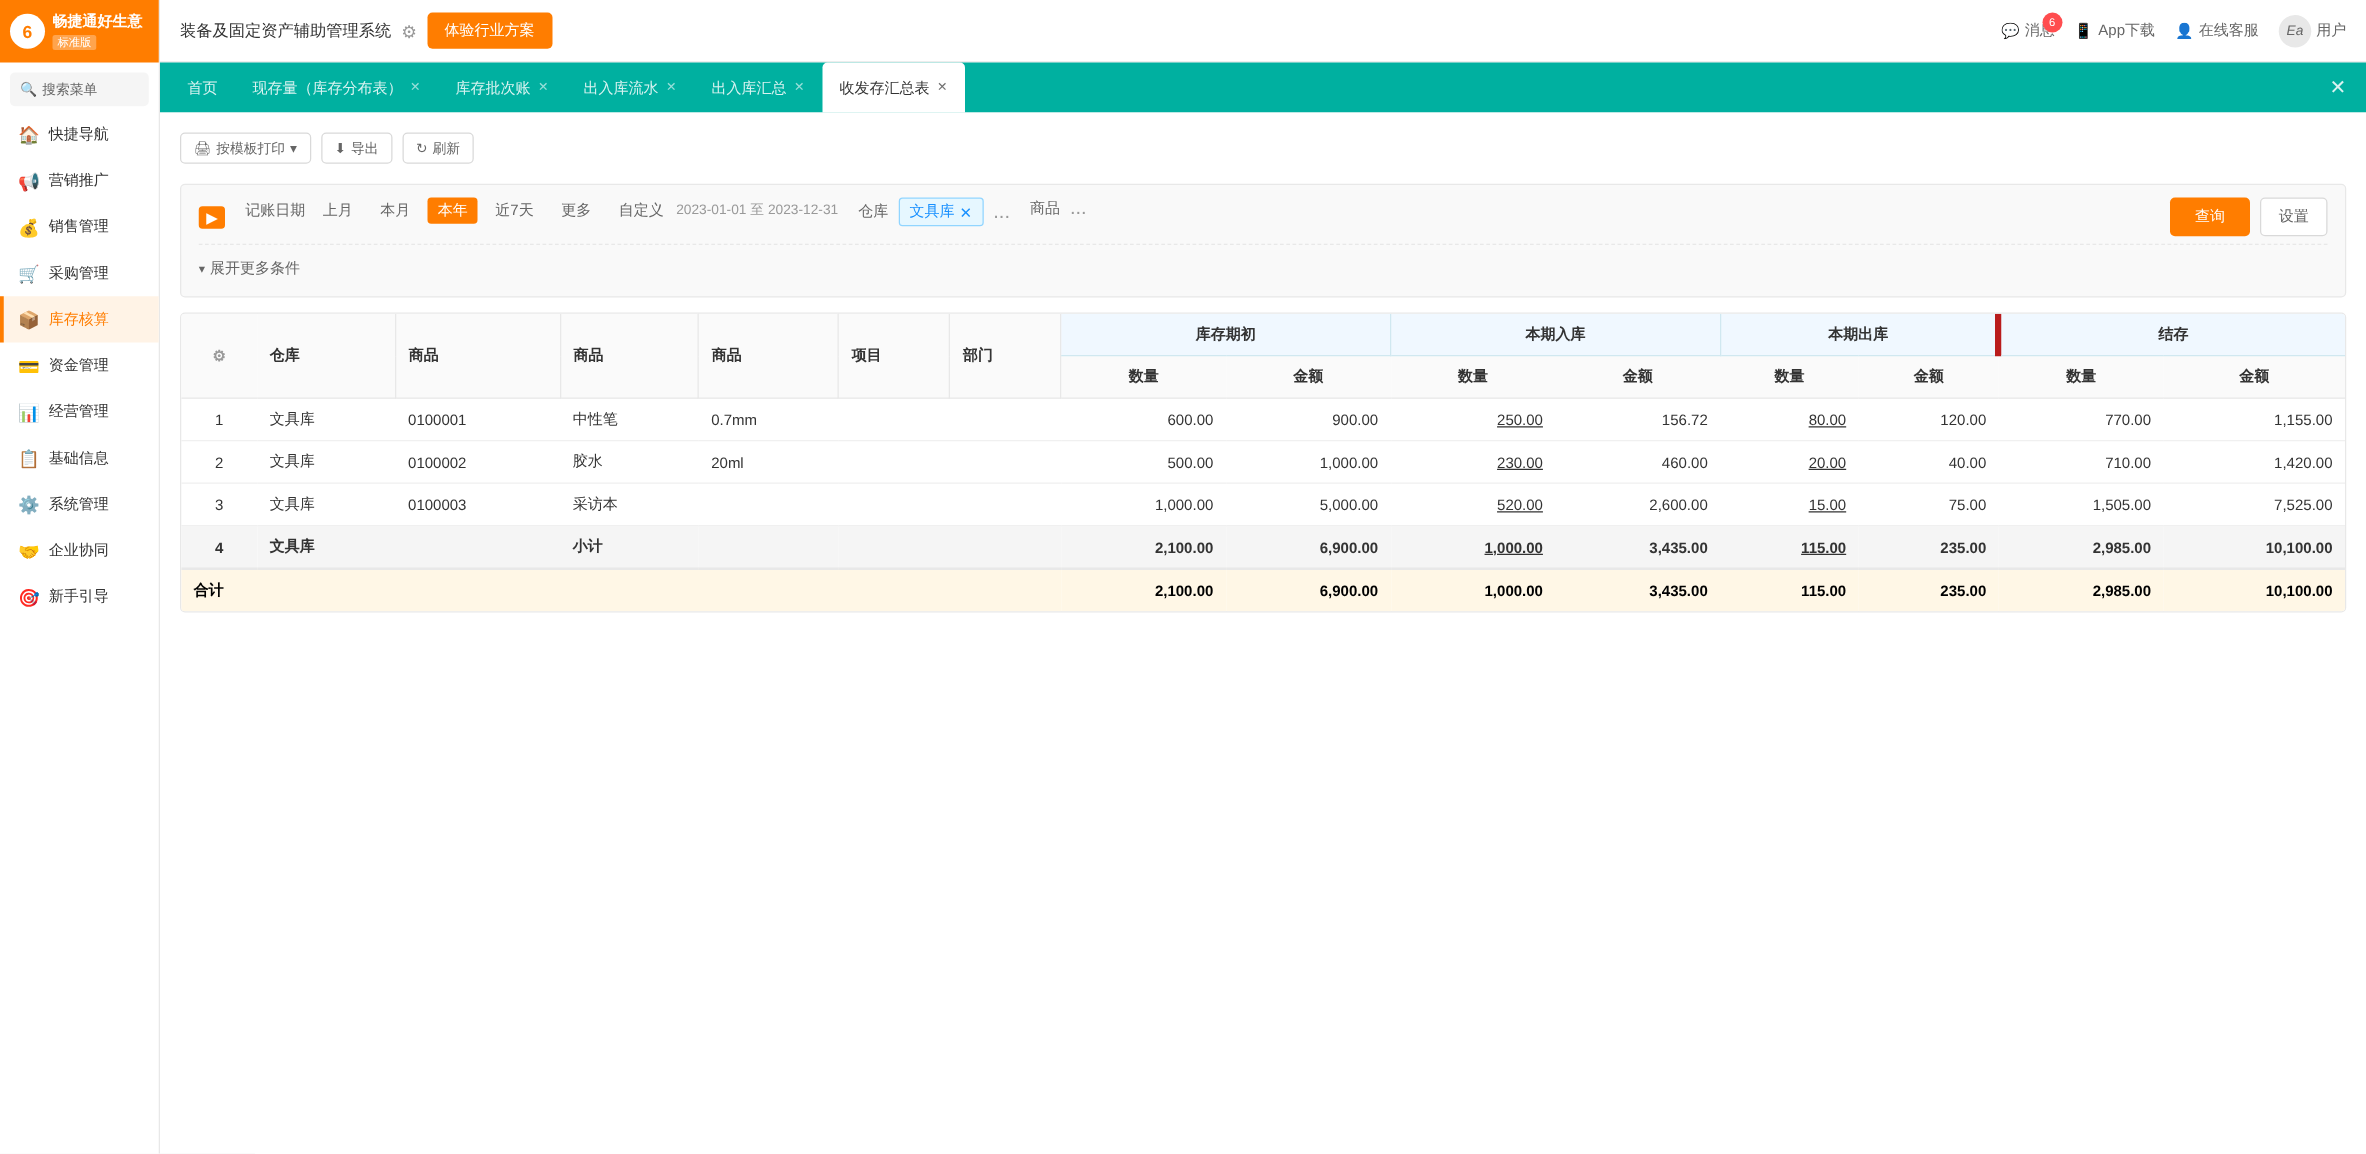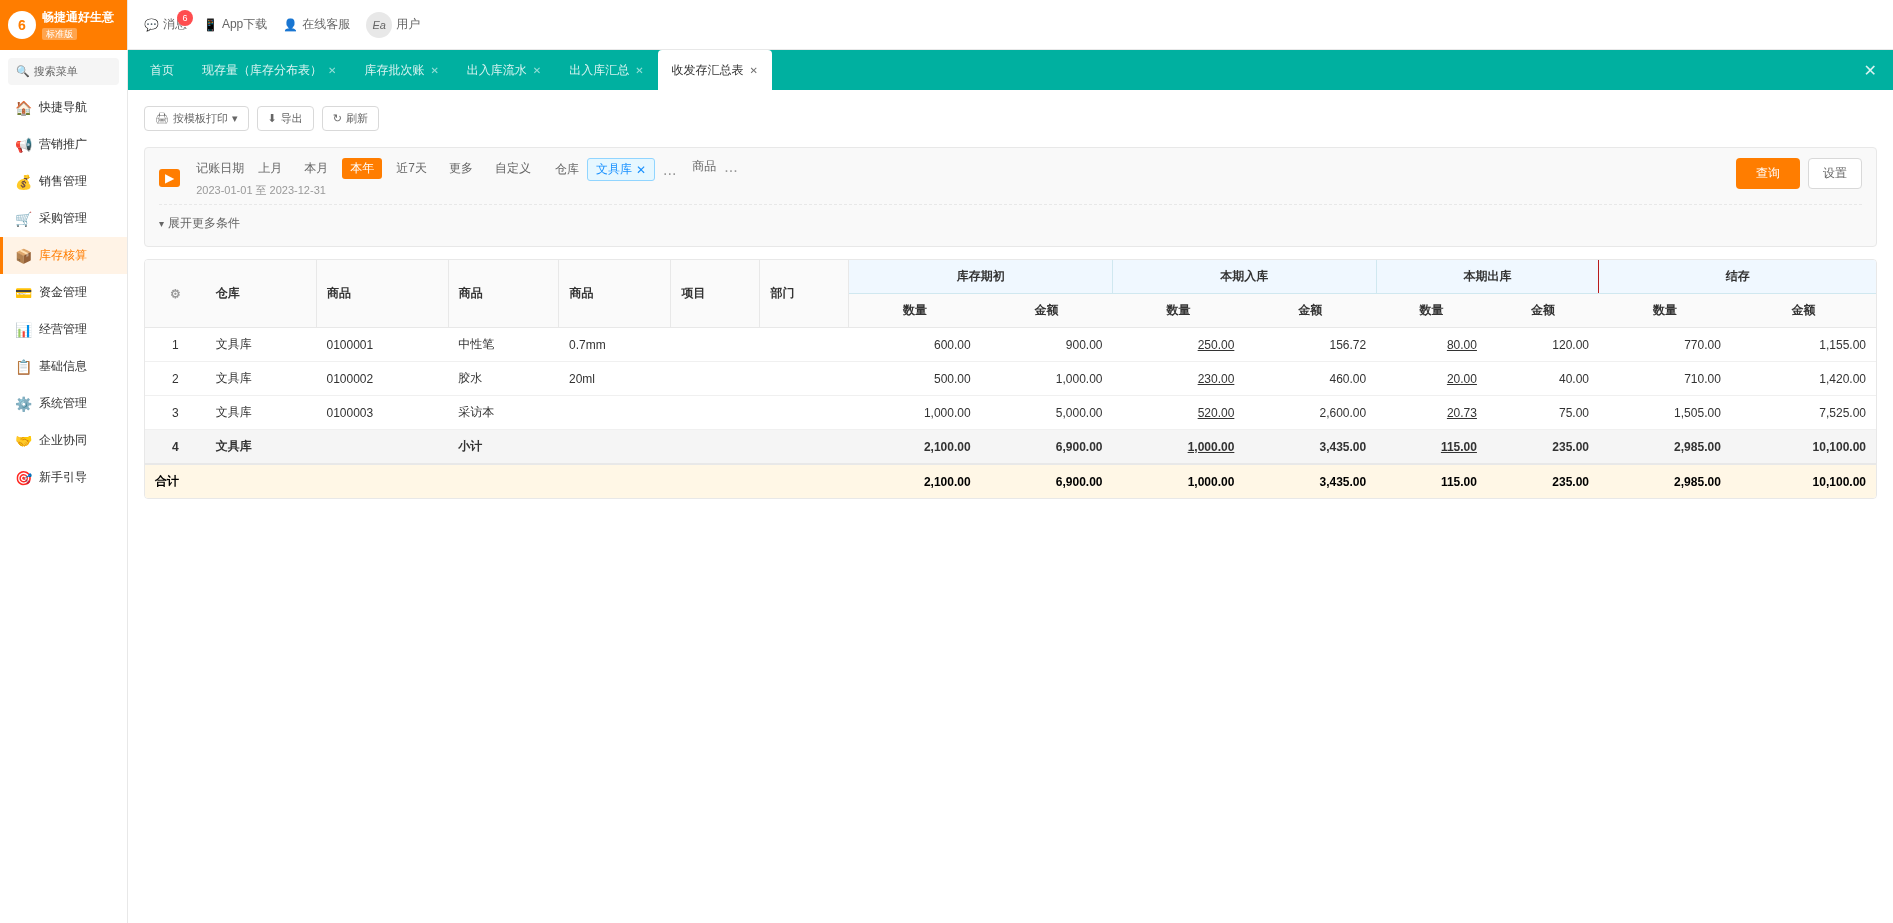--- a/index.html
+++ b/index.html
@@ -136,20 +136,25 @@
   </div>
   <div class="nav-item">
     <span class="nav-icon">🎯</span>
     <span>新手引导</span>
   </div>
 </div>
 
 <div class="main">
 
   <div class="topbar">
+    <div class="topbar-left">
+      <span class="system-name">装备及固定资产辅助管理系统</span>
+      <span class="topbar-gear">⚙</span>
+      <button class="topbar-btn">体验行业方案</button>
+    </div>
     <div class="topbar-right">
       <div class="topbar-right-item">
         <span>💬</span>
         <span>消息</span>
         <span class="badge">6</span>
       </div>
       <div class="topbar-right-item">
         <span>📱</span>
         <span>App下载</span>
       </div>
@@ -209,21 +214,21 @@
           <span>刷新</span>
         </button>
       </div>
     </div>
 
     <div class="filter-bar">
       <div style="display:flex;align-items:flex-start;gap:16px;flex-wrap:wrap;">
 
         <div style="display:flex;align-items:center;background:#ff7d00;color:#fff;border-radius:3px;padding:2px 6px;cursor:pointer;align-self:center;">▶</div>
 
-        <div style="display:flex;flex-direction:column;gap:2px;">
+        <div style="display:flex;flex-direction:row;gap:2px;">
           <div class="filter-date-group">
             <span class="filter-label">记账日期</span>
             <button class="filter-date-btn">上月</button>
             <button class="filter-date-btn">本月</button>
             <button class="filter-date-btn active">本年</button>
             <button class="filter-date-btn">近7天</button>
             <button class="filter-date-btn">更多</button>
             <button class="filter-date-btn">自定义</button>
           </div>
           <div class="filter-date-range">2023-01-01 至 2023-12-31</div>
@@ -262,21 +267,21 @@
           <tr>
             <th rowspan="2" class="gear-icon-cell">⚙</th>
             <th rowspan="2" class="left th-main">仓库</th>
             <th rowspan="2" class="left th-main">商品</th>
             <th rowspan="2" class="left th-main">商品</th>
             <th rowspan="2" class="left th-main">商品</th>
             <th rowspan="2" class="left th-main">项目</th>
             <th rowspan="2" class="left th-main">部门</th>
             <th colspan="2" class="th-group-header" style="background:#e6f7ff;border-right:1px solid #d0e8f0;border-left:1px solid #d0e8f0;">库存期初</th>
             <th colspan="2" class="th-group-header" style="background:#e6f7ff;border-right:1px solid #d0e8f0;">本期入库</th>
-            <th colspan="2" class="th-group-header" style="background:#e6f7ff;border-right:1px solid #b91c1c;">本期出库</th>
+            <th colspan="2" class="th-group-header" style="background:#e6f7ff;border-right:5px solid #b91c1c;">本期出库</th>
             <th colspan="2" class="th-group-header" style="background:#e6f7ff;">结存</th>
           </tr>
           <tr>
             <th>数量</th>
             <th>金额</th>
             <th>数量</th>
             <th>金额</th>
             <th>数量</th>
             <th>金额</th>
             <th>数量</th>
@@ -323,21 +328,21 @@
               <td class="left">文具库</td>
               <td class="left">0100003</td>
               <td class="left">采访本</td>
               <td class="left"></td>
               <td class="left"></td>
               <td class="left"></td>
               <td>1,000.00</td>
               <td>5,000.00</td>
               <td><span class="underline">520.00</span></td>
               <td>2,600.00</td>
-              <td><span class="underline">20.73</span></td>
+              <td><span class="underline">15.00</span></td>
               <td>75.00</td>
               <td>1,505.00</td>
               <td>7,525.00</td>
             </tr>
             <tr class="subtotal">
               <td class="center">4</td>
               <td class="left" style="font-weight: 700;">文具库</td>
               <td class="left"></td>
               <td class="left" style="font-weight: 700;">小计</td>
               <td class="left"></td>

